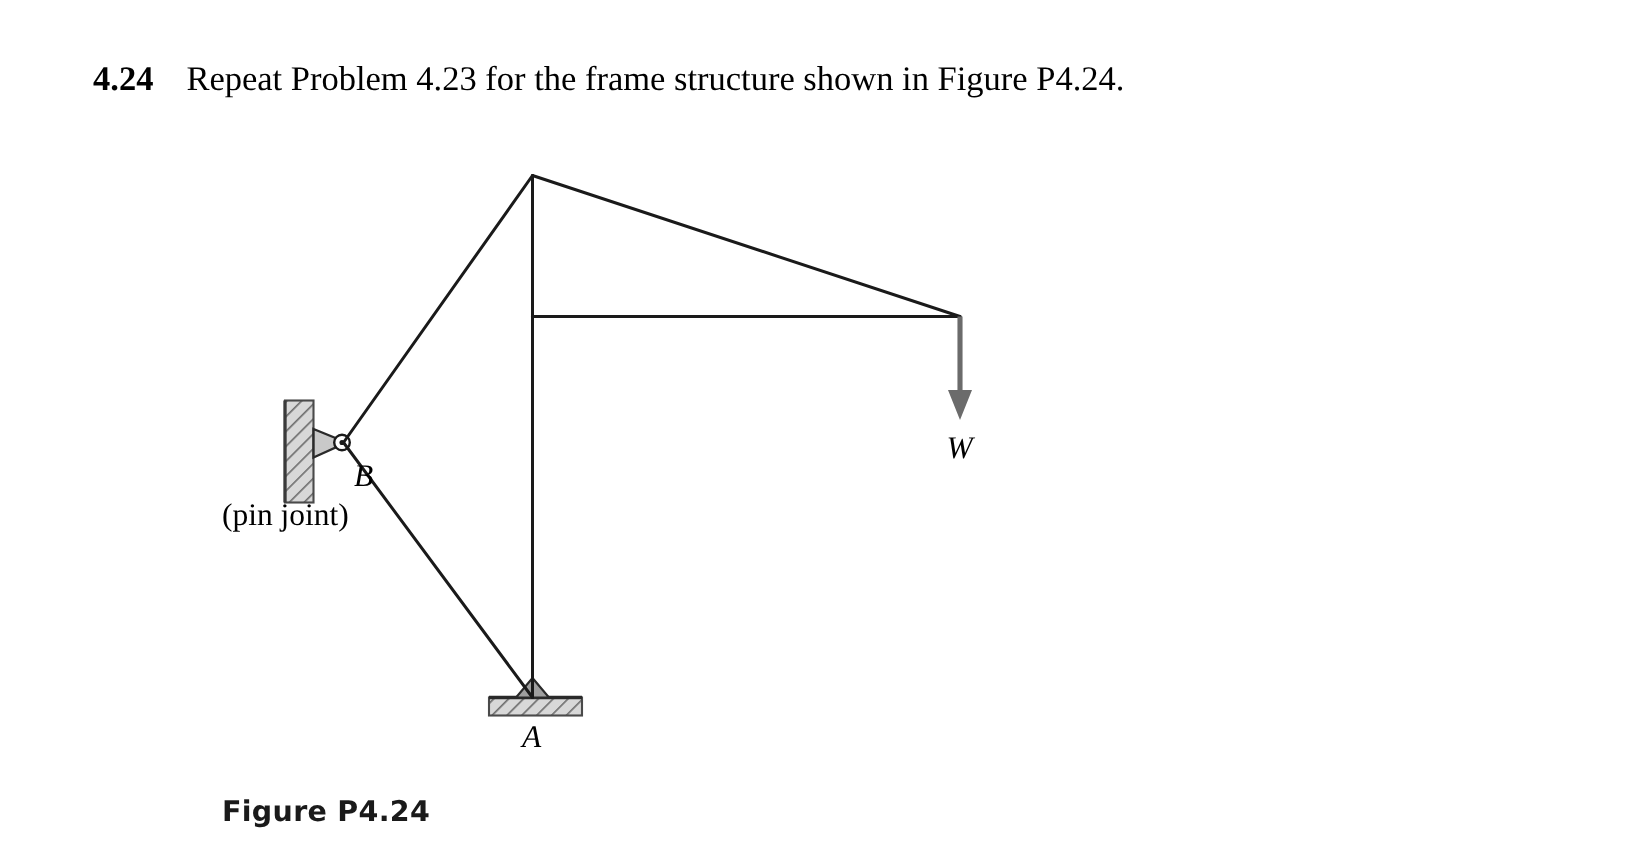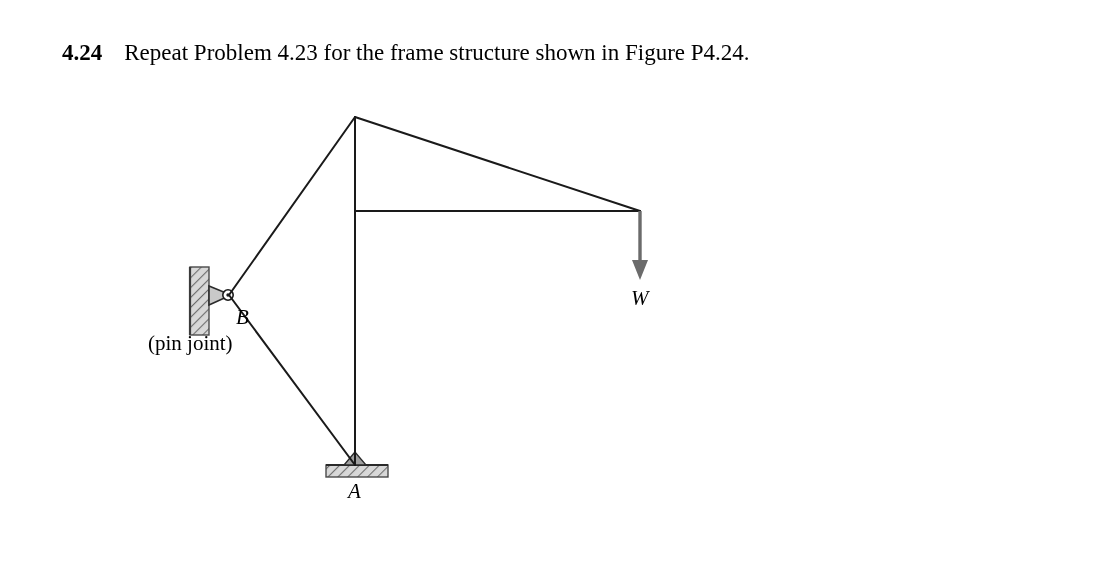--- a/index.html
+++ b/index.html
@@ -116,14 +116,15 @@
         <polygon points="502,160 518,160 510,180" fill="#6b6b6b"></polygon>
       </g>
 
       <text class="lbl-italic" x="106" y="224">B</text>
       <text class="lbl" x="18" y="250">(pin joint)</text>
       <text class="lbl-italic" x="218" y="398">A</text>
       <text class="lbl-italic" x="501" y="205">W</text>
     </svg>
   </div>
 
+  <div id="figure-caption">Figure P4.24</div>
 
 </div>
 
 </body></html>

